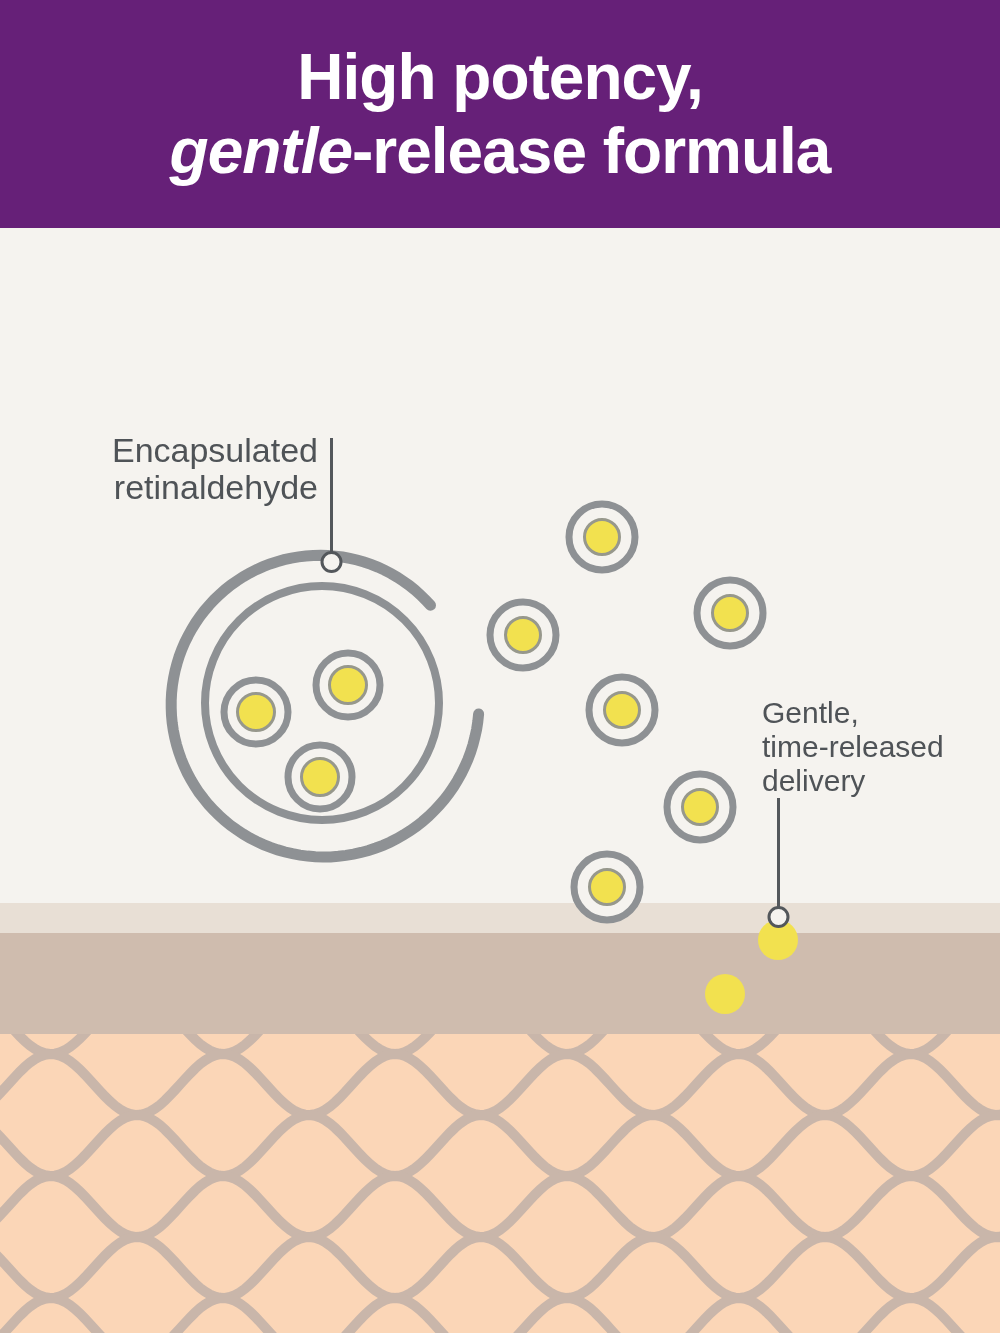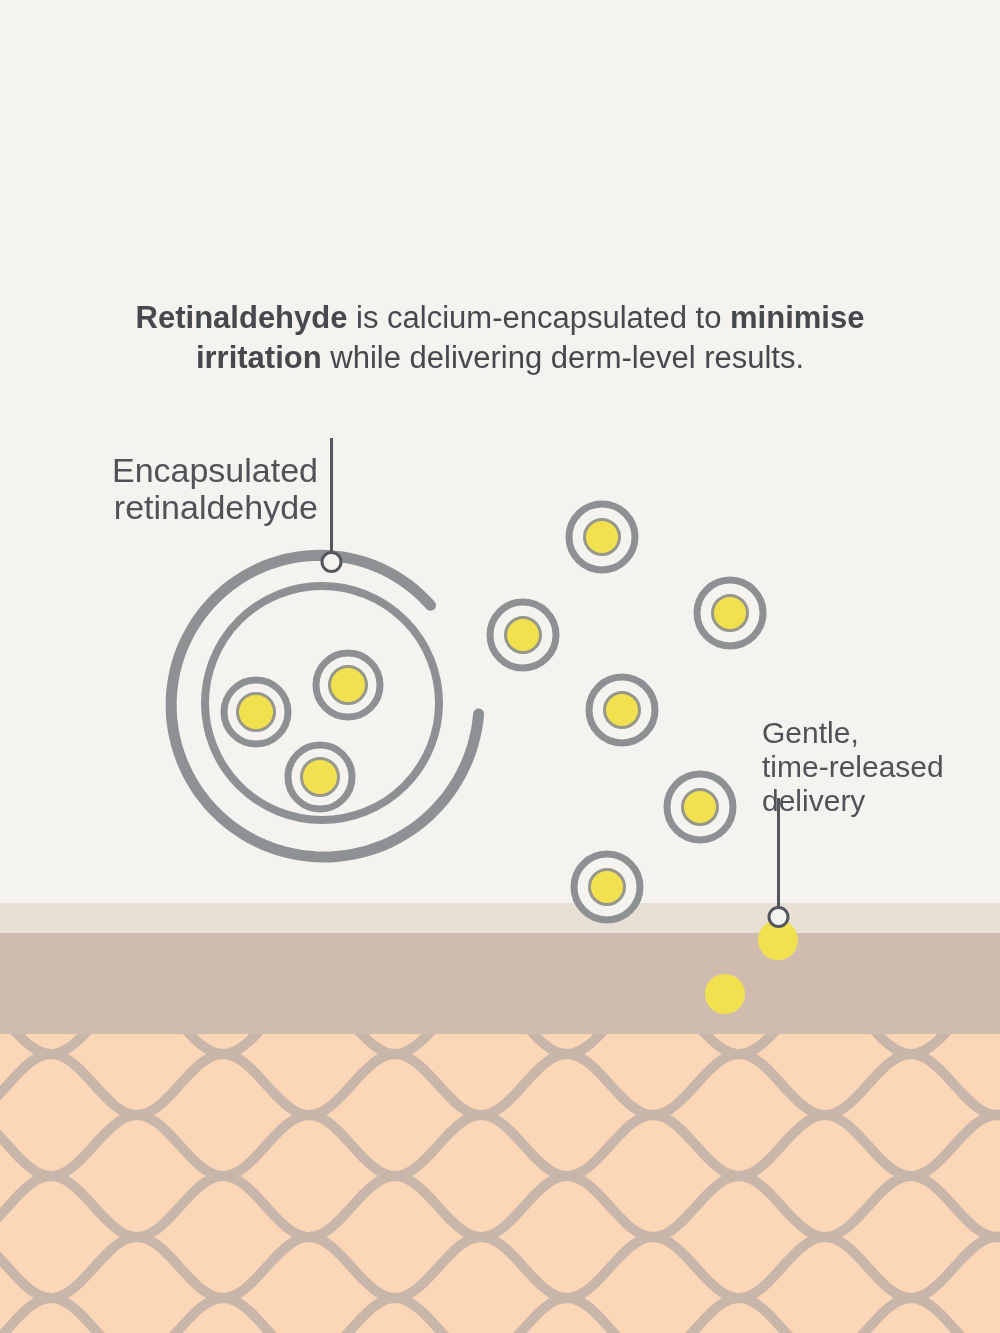--- a/index.html
+++ b/index.html
@@ -17,42 +17,46 @@
     color:#fff;font-weight:bold;font-size:64px;line-height:74px;
     letter-spacing:-1px;white-space:nowrap;
   }
   #header .t-line .it{font-style:italic;}
   #intro{
     position:absolute;left:0;top:298px;width:100%;
     text-align:center;color:#45494e;font-size:31px;line-height:40px;
   }
   #intro .b{font-weight:bold;}
   .diagram-label{
-    position:absolute;color:#4f5357;white-space:pre-line;margin-top:20px;
+    position:absolute;color:#4f5357;white-space:pre-line;
   }
   #label-encapsulated{
     right:682px;top:432px;text-align:right;
     font-size:34px;line-height:37px;
   }
   #label-delivery{
     left:762px;top:696px;text-align:left;
     font-size:30px;line-height:34px;
   }
   #diagram-svg{position:absolute;left:0;top:0;}
 </style>
 </head>
 <body>
 
 <div id="page" style="--purple: #662078; --bg: #f5f3ef;">
 
+  <div id="header">
+    <div class="t-line">
+      <span>High potency,</span>
+    </div>
+    <div class="t-line">
+      <span class="it">gentle</span><span>-release formula</span>
+    </div>
+  </div>
 
-  <div id="intro" style="color: rgb(69, 73, 78);">
-      <div><span class="b">Retinaldehyde</span><span> is calcium-encapsulated to </span><span class="b">minimise</span></div>
-      <div><span class="b">irritation</span><span> while delivering derm-level results.</span></div>
-    </div>
 
   <svg id="diagram-svg" width="1000" height="1333" viewBox="0 0 1000 1333">
       <rect x="0" y="903" width="1000" height="30" fill="#e8dfd5"></rect>
       <rect x="0" y="933" width="1000" height="101" fill="#cfbcae"></rect>
       <rect x="0" y="1034" width="1000" height="299" fill="#fbd6b7"></rect>
       <defs>
         <clipPath id="skinClip">
           <rect x="0" y="1034" width="1000" height="299"></rect>
         </clipPath>
       </defs>

